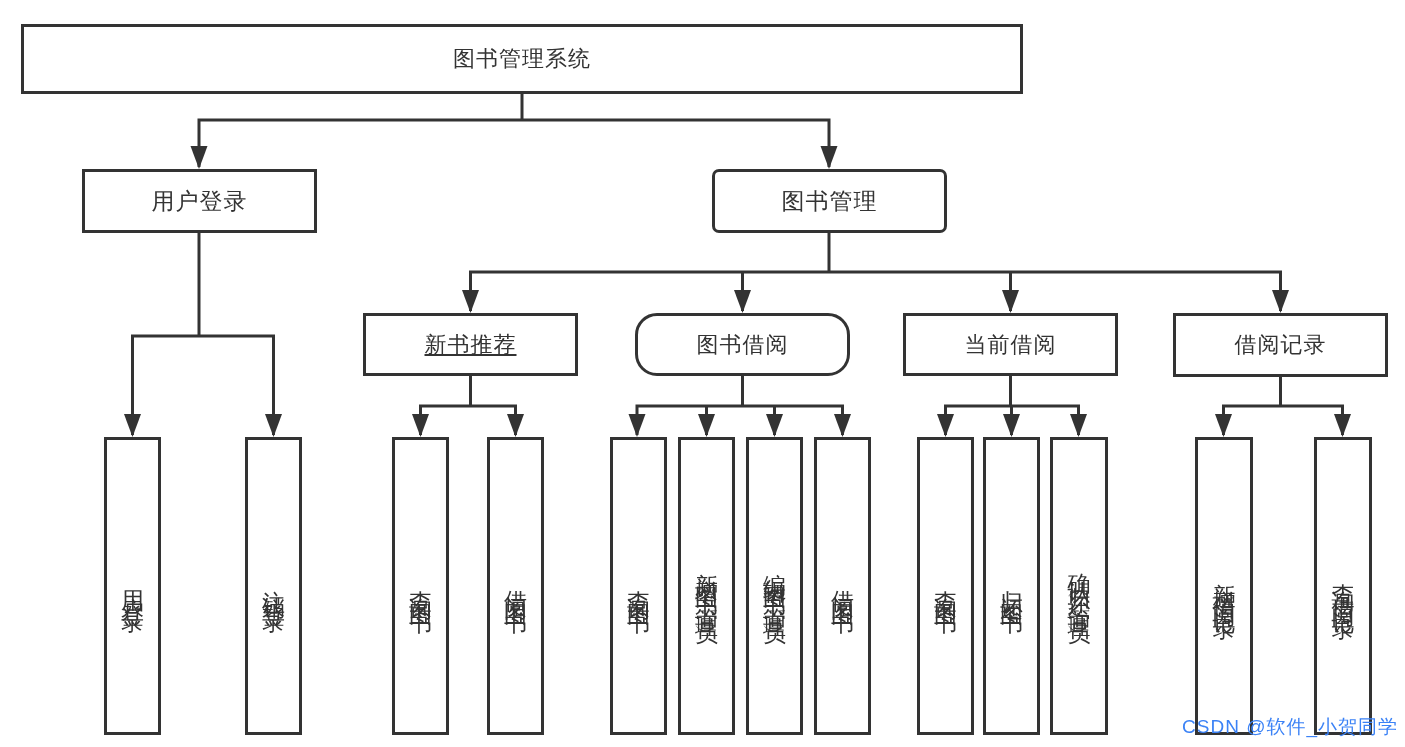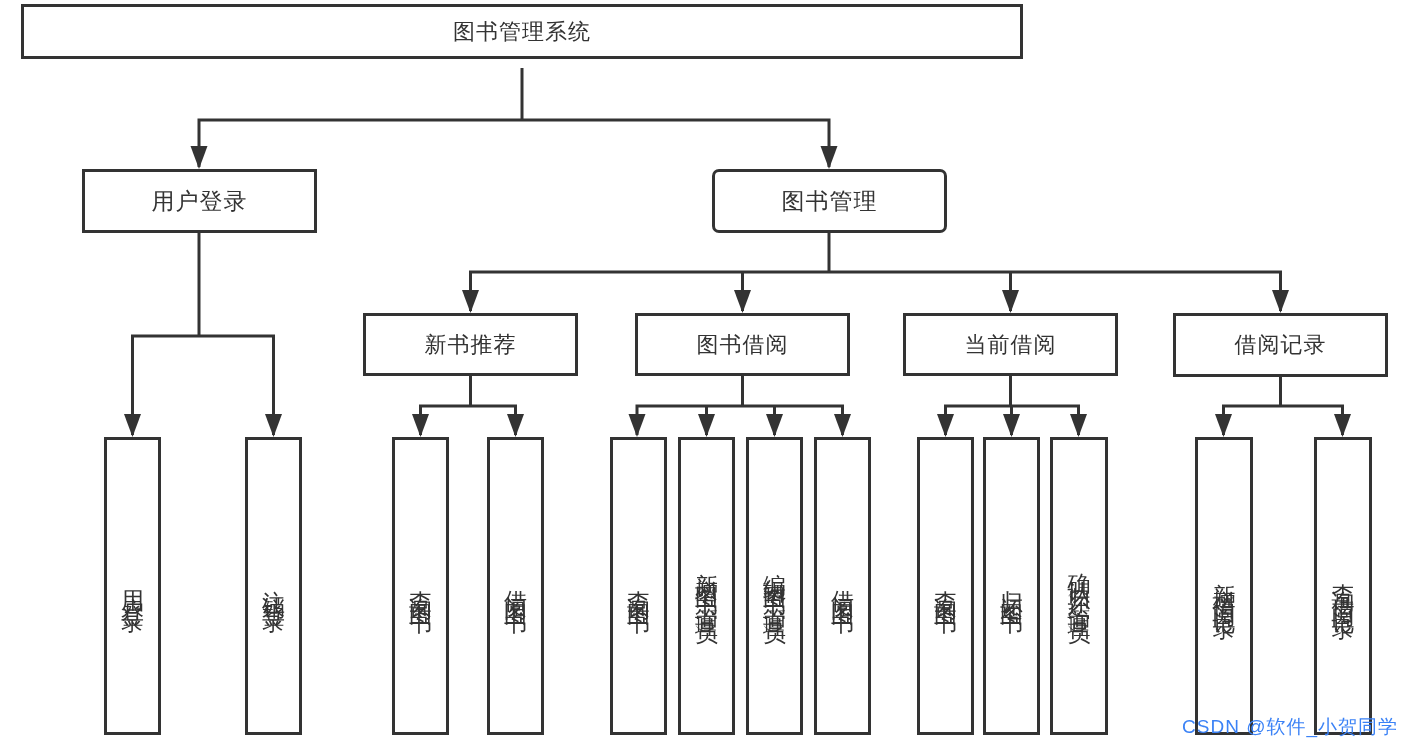--- a/index.html
+++ b/index.html
@@ -109,27 +109,27 @@
       <use href="#ah" x="774.5" y="437"></use>
       <use href="#ah" x="842.5" y="437"></use>
       <use href="#ah" x="945.5" y="437"></use>
       <use href="#ah" x="1011.5" y="437"></use>
       <use href="#ah" x="1078.5" y="437"></use>
       <use href="#ah" x="1223.5" y="437"></use>
       <use href="#ah" x="1342.5" y="437"></use>
     </g>
   </svg>
 
-  <div class="node lvl-root" style="left:21px; top:4px; width:1002px; height:55px;">图书管理系统</div>
+  <div class="node lvl-root" style="left:21px; top:24px; width:1002px; height:70px;">图书管理系统</div>
 
   <div class="node lvl-2" style="left:82px; top:169px; width:235px; height:64px;">用户登录</div>
   <div class="node lvl-2" style="left:712px; top:169px; width:235px; height:64px;border-radius:7px;">图书管理</div>
 
-  <div class="node lvl-3" style="left:363px; top:313px; width:215px; height:63px;">新书推荐</div>
-  <div class="node lvl-3" style="left:635px; top:313px; width:215px; height:63px;">图书借阅</div>
+  <div class="node lvl-3" style="left:363px; top:313px; width:215px; height:63px;text-decoration:underline;">新书推荐</div>
+  <div class="node lvl-3" style="left:635px; top:313px; width:215px; height:63px;border-radius:22px;">图书借阅</div>
   <div class="node lvl-3" style="left:903px; top:313px; width:215px; height:63px;">当前借阅</div>
   <div class="node lvl-3" style="left:1173px; top:313px; width:215px; height:64px;">借阅记录</div>
 
   <div class="vnode" style="left:104px; top:437px; width:57px; height:298px;">用户登录</div>
   <div class="vnode" style="left:245px; top:437px; width:57px; height:298px;">注销登录</div>
 
   <div class="vnode" style="left:392px; top:437px; width:57px; height:298px;">查询图书</div>
   <div class="vnode" style="left:487px; top:437px; width:57px; height:298px;">借阅图书</div>
 
   <div class="vnode" style="left:610px; top:437px; width:57px; height:298px;">查询图书</div>

